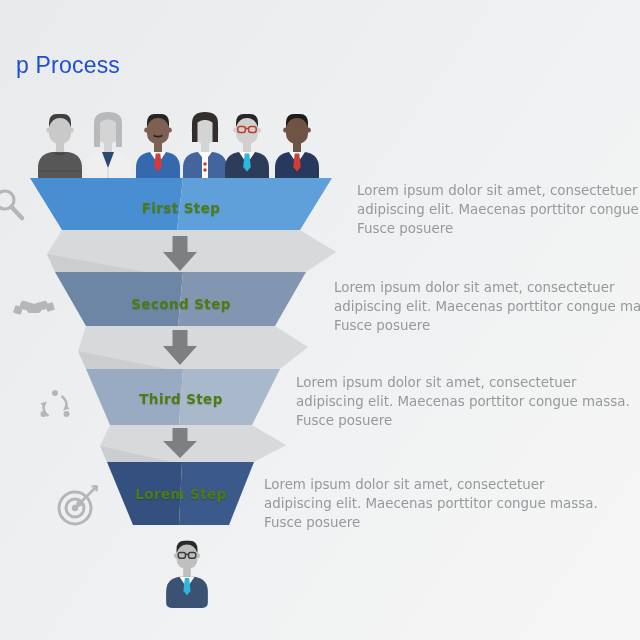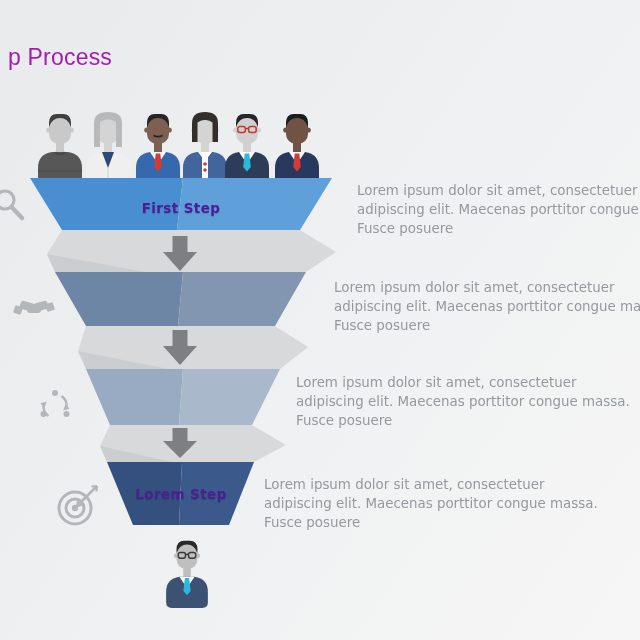--- a/index.html
+++ b/index.html
@@ -1,26 +1,26 @@
 <!DOCTYPE html>
 <html style="--icon-color: #b4b7ba;"><head>
 <meta charset="utf-8">
 <style>
   html,body{margin:0;padding:0;}
   body{width:640px;height:640px;overflow:hidden;position:relative;
        font-family:"DejaVu Sans","Liberation Sans",sans-serif;
        background:linear-gradient(125deg,#e9eaec 0%,#f0f1f2 55%,#f6f6f6 100%);}
   #stage{position:absolute;inset:0;width:640px;height:640px;overflow:hidden;}
-  #slide-title{position:absolute;left:0px;top:36px;margin:8px;font-weight:400;
-       font-size:23px;color:#a21caf;font-family:"Liberation Sans",sans-serif;letter-spacing:.2px;}
+  #slide-title{position:absolute;left:0px;top:36px;margin:16px;font-weight:400;
+       font-size:23px;color:#1d4ed8;font-family:"Liberation Sans",sans-serif;letter-spacing:.2px;}
   #people-row,#person-bottom-wrap{position:absolute;left:0;top:0;}
   .person-slot{position:absolute;display:block;}
   #funnel-svg{position:absolute;left:0;top:0;}
   .step-label{position:absolute;left:71px;width:220px;text-align:center;
-       color:#4c1d95;font-weight:bold;font-size:13.5px;letter-spacing:.4px;
+       color:#4d7c0f;font-weight:bold;font-size:13.5px;letter-spacing:.4px;
        text-shadow:0 1px 1px rgba(0,0,0,.18);font-family:"DejaVu Sans",sans-serif;}
   .lbl-0{top:200px}.lbl-1{top:296px}.lbl-2{top:391px}.lbl-3{top:486px}
   .desc{position:absolute;font-size:13.4px;line-height:19px;color:#95999d;white-space:nowrap;}
   .desc-0{left:357px;top:181px}.desc-1{left:334px;top:278px}
   .desc-2{left:296px;top:373px}.desc-3{left:264px;top:475px}
   .side-icon{position:absolute;color:var(--icon-color,#b4b7ba);}
   .icon-search{left:-6px;top:187px}
   .icon-handshake{left:13px;top:293px}
   .icon-cycle{left:36px;top:387px}
   .icon-target{left:55px;top:482px}
@@ -118,20 +118,22 @@
       <polygon points="183,178 332,178 300,230 177,230" fill="#5f9fda"></polygon>
       <polygon points="55,272 183,272 178,326 86,326" fill="#6e86a6"></polygon>
       <polygon points="183,272 306,272 275,326 178,326" fill="#8296b1"></polygon>
       <polygon points="86,369 183,369 179,425 110,425" fill="#98abc2"></polygon>
       <polygon points="183,369 280,369 252,425 179,425" fill="#a9b8cb"></polygon>
       <polygon points="107,462 182,462 179,525 133,525" fill="#33507e"></polygon>
       <polygon points="182,462 254,462 229,525 179,525" fill="#3b598a"></polygon>
     </svg>
 
   <div class="step-label lbl-0">First Step</div>
+  <div class="step-label lbl-1">Second Step</div>
+  <div class="step-label lbl-2">Third Step</div>
   <div class="step-label lbl-3">Lorem Step</div>
 
   <span class="side-icon icon-search">
     <svg width="40" height="46" viewBox="0 0 40 46" fill="none" stroke="currentColor">
       <circle cx="11" cy="13" r="9" stroke-width="3.2"></circle>
       <line x1="17.5" y1="20" x2="28" y2="31" stroke-width="4.5" stroke-linecap="round"></line>
     </svg>
   </span>
   <span class="side-icon icon-handshake">
     <svg width="42" height="30" viewBox="0 0 42 30" fill="currentColor" stroke="none">

